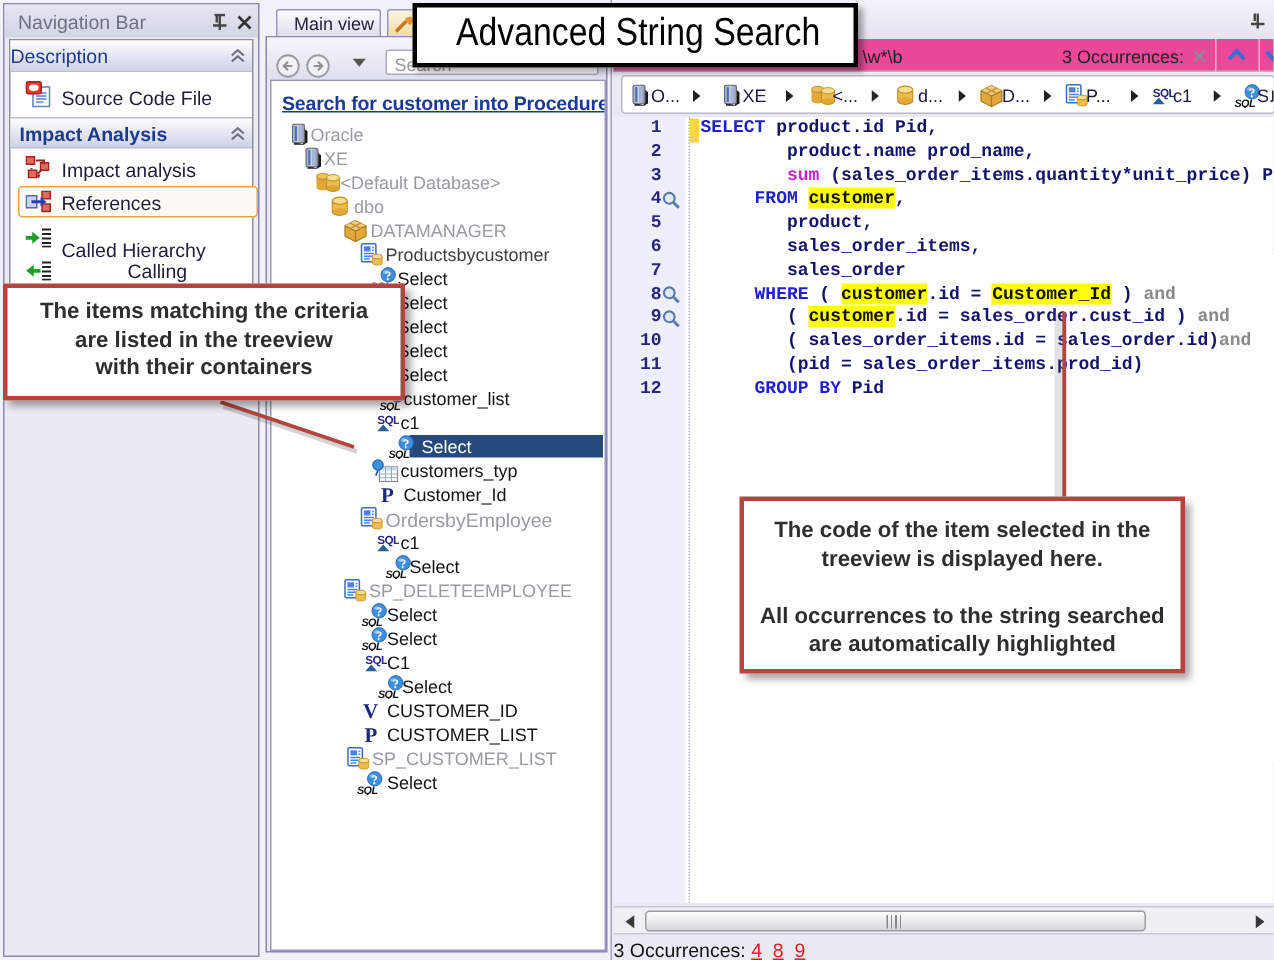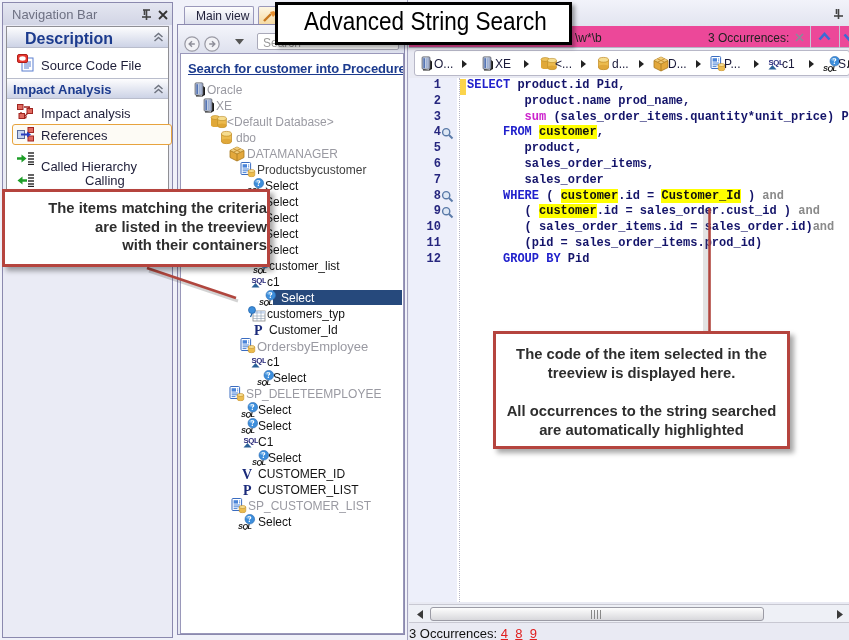--- a/index.html
+++ b/index.html
@@ -25,21 +25,21 @@
       </g>
     </svg>
     <svg class="abs" style="left:155px;top:7px" width="10" height="10" viewBox="0 0 10 10">
       <path d="M1 1 L9 9 M9 1 L1 9" stroke="#333" stroke-width="1.8"></path>
     </svg>
   </div>
 
   <div class="abs" style="left:3px;top:23px;width:163px;height:166px;background:#fff;border:1px solid #8f8f94;">
 
     <div class="abs" style="left:0;top:0;width:161px;height:21px;background:linear-gradient(#fdfdfe,#cdd3e6);border-bottom:1px solid #b9bdcc;">
-      <span class="abs" style="left:18px;top:3px;font-size:16px;font-weight:bold;color:#1c3b8e;">Description</span>
+      <span class="abs" style="left:0;top:3px;font-size:13px;font-weight:normal;color:#1c3b8e;">Description</span>
       <svg class="abs" style="left:146px;top:5px" width="11" height="11" viewBox="0 0 11 11">
         <path d="M1.5 5 L5.5 1.5 L9.5 5 M1.5 9 L5.5 5.5 L9.5 9" fill="none" stroke="#6f7480" stroke-width="1.5"></path>
       </svg>
     </div>
 
     <div class="abs" style="left:10px;top:27px;width:18px;height:18px;">
       <svg width="18" height="18" viewBox="0 0 18 18">
         <rect x="5" y="4" width="11" height="13" fill="#fff" stroke="#5b7fd0" stroke-width="1"></rect>
         <g stroke="#5b7fd0" stroke-width="1">
             <line x1="7" y1="8" x2="14" y2="8"></line>
@@ -604,21 +604,21 @@
   <line x1="147" y1="268" x2="236" y2="298" stroke="#b0463e" stroke-width="2.6"></line>
   <rect x="703" y="209" width="5" height="122" fill="rgba(100,100,100,0.18)"></rect>
   <line x1="709.5" y1="208" x2="709.5" y2="332" stroke="#b0463e" stroke-width="2.6"></line>
 </svg>
 
 <div class="abs" style="left:275px;top:2px;width:297px;height:43px;background:#fff;border:3px solid #000;box-shadow:3px 3px 4px rgba(0,0,0,0.35);">
   <div class="abs" style="left:26px;top:1px;font-size:26px;color:#000;transform:scaleX(0.866);transform-origin:0 0;white-space:nowrap;">Advanced String Search</div>
 </div>
 
 <div class="abs" style="left:2px;top:189px;width:268px;height:78px;background:#fff;border:3px solid #b5443e;box-shadow:4px 4px 5px rgba(0,0,0,0.35);">
-  <div style="text-align:right;margin-top:7px;font-size:14.8px;font-weight:bold;color:#2e2e2e;line-height:18.5px;">The items matching the criteria<br>are listed in the treeview<br>with their containers</div>
+  <div style="text-align:center;margin-top:7px;font-size:14.8px;font-weight:bold;color:#2e2e2e;line-height:18.5px;">The items matching the criteria<br>are listed in the treeview<br>with their containers</div>
 </div>
 
 <div class="abs" style="left:493px;top:331px;width:297px;height:118px;background:#fff;border:3px solid #b5443e;box-shadow:4px 4px 5px rgba(0,0,0,0.35);">
   <div style="text-align:center;margin-top:11px;font-size:14.8px;font-weight:bold;color:#2e2e2e;line-height:19px;">The code of the item selected in the<br>treeview is displayed here.<br><br>All occurrences to the string searched<br>are automatically highlighted</div>
 </div>
 
 <div class="abs" style="left: 441px; top: 126.9px;">
     <svg width="13" height="13" viewBox="0 0 13 13">
       <circle cx="5.2" cy="5.2" r="3.6" fill="#dfe8f5" stroke="#5a7aa8" stroke-width="1.4"></circle>
       <line x1="8" y1="8" x2="11.5" y2="11.5" stroke="#5a7aa8" stroke-width="2"></line>

